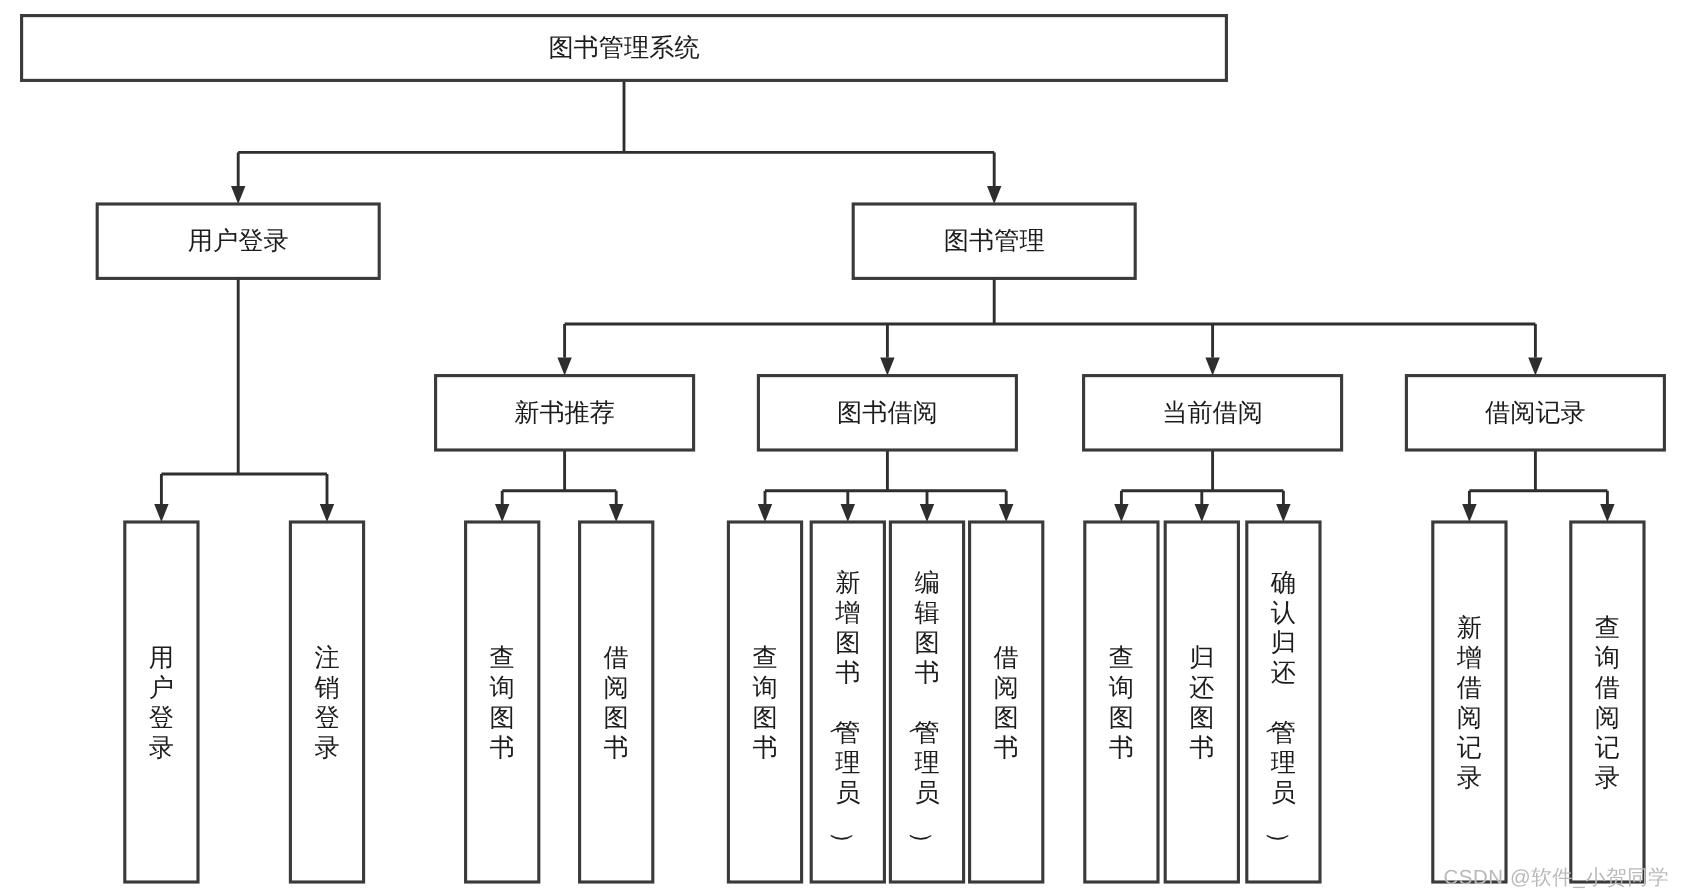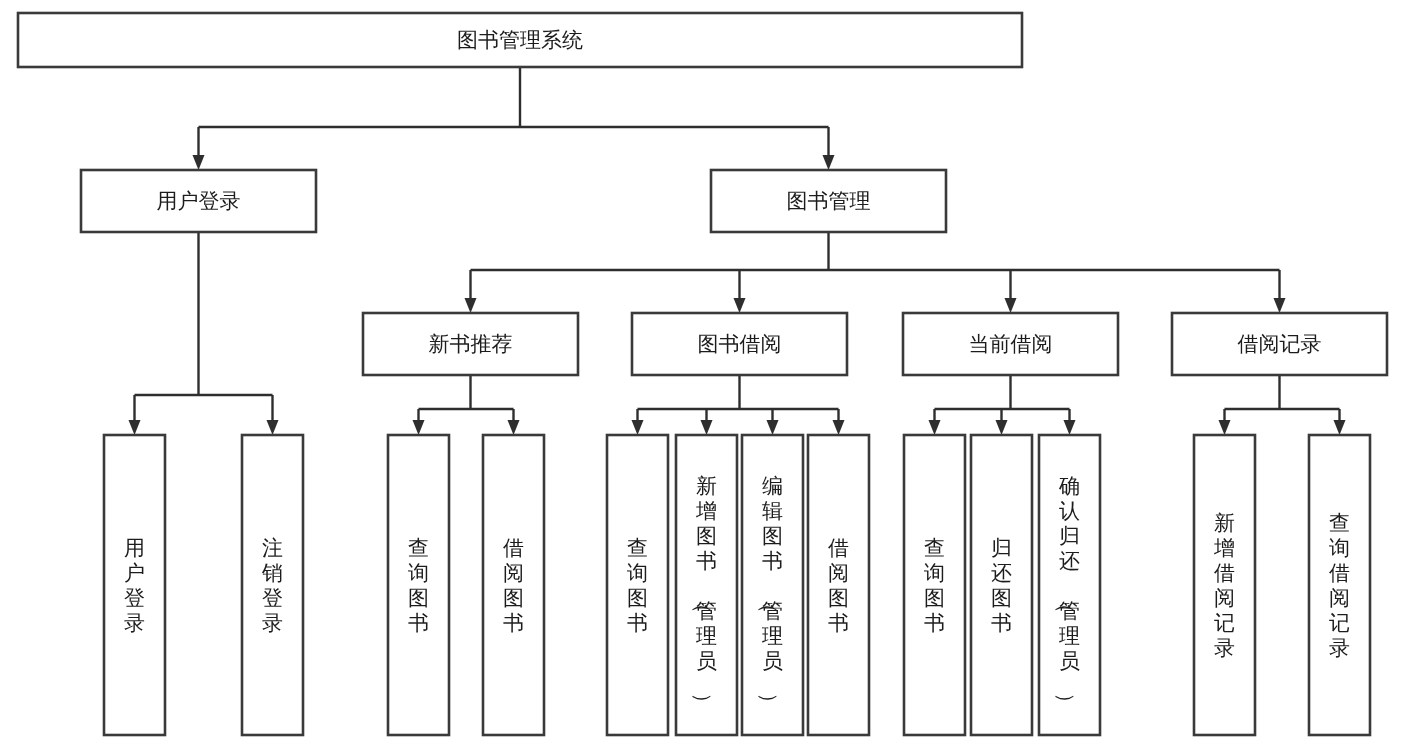--- a/index.html
+++ b/index.html
@@ -205,13 +205,14 @@
         <g>
           <rect x="1194" y="435" width="61" height="300" class="node-box"></rect>
           <text x="1224.5" y="530" class="node-label-v"><tspan x="1224.5" dy="0">新</tspan><tspan x="1224.5" dy="25">增</tspan><tspan x="1224.5" dy="25">借</tspan><tspan x="1224.5" dy="25">阅</tspan><tspan x="1224.5" dy="25">记</tspan><tspan x="1224.5" dy="25">录</tspan></text>
         </g>
         <g>
           <rect x="1309" y="435" width="61" height="300" class="node-box"></rect>
           <text x="1339.5" y="530" class="node-label-v"><tspan x="1339.5" dy="0">查</tspan><tspan x="1339.5" dy="25">询</tspan><tspan x="1339.5" dy="25">借</tspan><tspan x="1339.5" dy="25">阅</tspan><tspan x="1339.5" dy="25">记</tspan><tspan x="1339.5" dy="25">录</tspan></text>
         </g>
       </g>
   </svg>
+  <div class="watermark">CSDN @软件_小贺同学</div>
 </div>
 
 </body></html>

